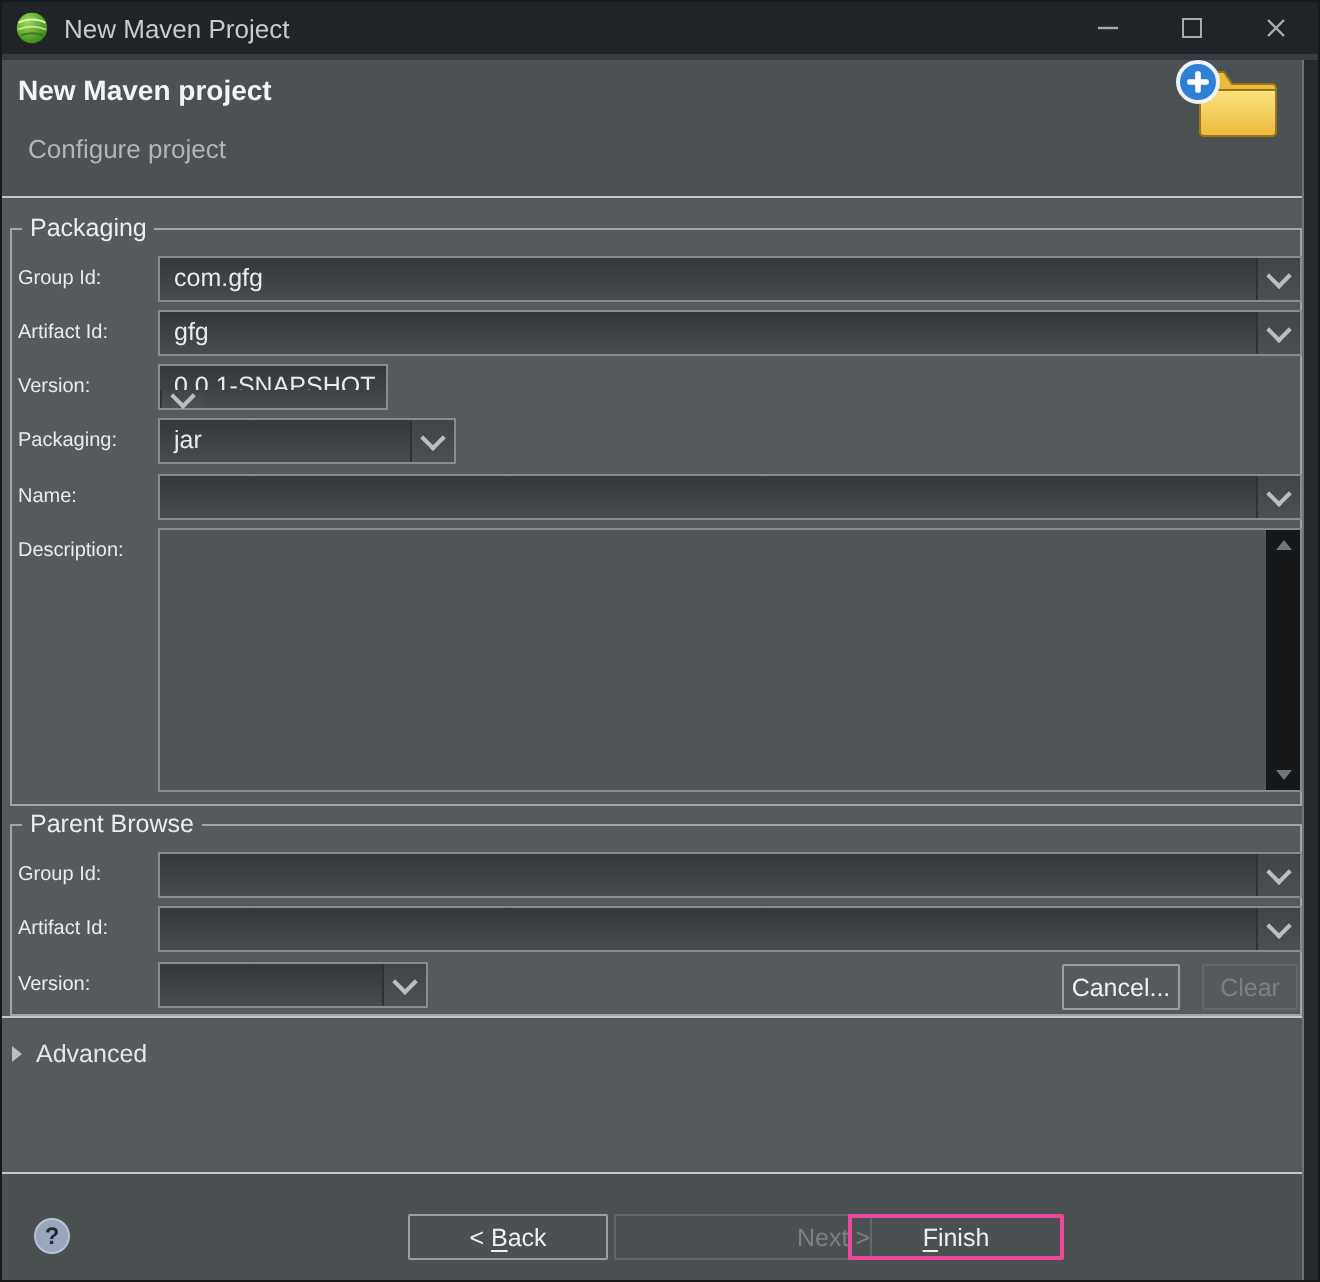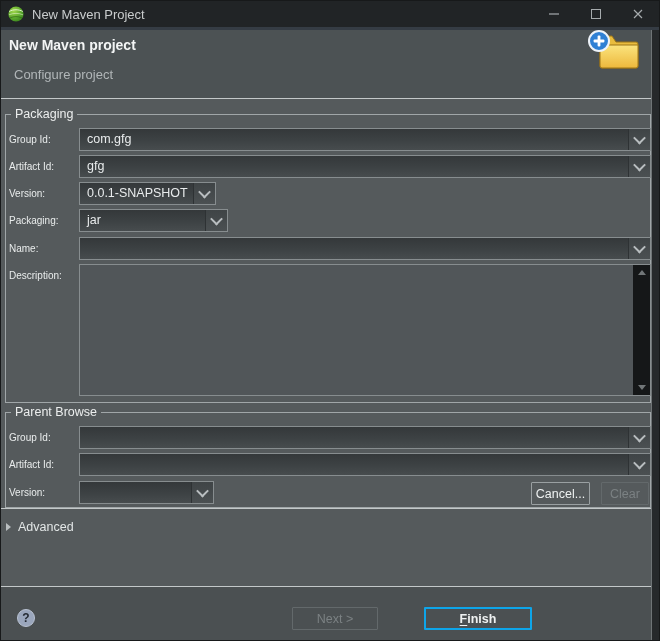--- a/index.html
+++ b/index.html
@@ -45,46 +45,46 @@
   .combo{position:absolute;height:23px;box-sizing:border-box;border:1px solid #878d8f;
     background:linear-gradient(180deg,#34383a 0%,#3d4244 55%,#474c4e 100%);
     display:flex;align-items:stretch;z-index:2;}
   .combo-text{flex:1;font-size:12.5px;color:#e8ebec;padding:3px 0 0 7px;white-space:nowrap;overflow:hidden;}
   .combo-btn{width:21px;border-left:1px solid #2e3234;background:linear-gradient(180deg,#3f4446,#4b5052);
     display:flex;align-items:center;justify-content:center;}
   .chev{width:7px;height:7px;border-right:2px solid #b9bec0;border-bottom:2px solid #b9bec0;
     transform:rotate(45deg) translate(-1px,-1px);}
   #cb-group{left:78px;top:127px;width:572px;}
   #cb-artifact{left:78px;top:154px;width:572px;}
-  #cb-version{left:78px;top:181px;width:137px;}
+  #cb-version{left:78px;top:181px;width:115px;flex-direction:column;}
   #cb-packaging{left:78px;top:208px;width:149px;}
   #cb-name{left:78px;top:236px;width:572px;}
   #cb-pgroup{left:78px;top:425px;width:572px;}
   #cb-partifact{left:78px;top:452px;width:572px;}
   #cb-pversion{left:78px;top:480px;width:135px;}
 
   
   #desc{position:absolute;left:78px;top:263px;width:572px;height:132px;box-sizing:border-box;
     border:1px solid #878d8f;background:#515659;z-index:2;display:flex;}
   .desc-text{flex:1;font-size:12.5px;color:#e8ebec;padding:3px 6px;}
   .vscroll{width:17px;background:#151718;display:flex;flex-direction:column;justify-content:space-between;align-items:center;}
   .scroll-btn{width:17px;height:15px;display:flex;align-items:center;justify-content:center;}
   .tri-up{width:0;height:0;border-left:4px solid transparent;border-right:4px solid transparent;border-bottom:5px solid #717678;}
   .tri-down{width:0;height:0;border-left:4px solid transparent;border-right:4px solid transparent;border-top:5px solid #717678;}
 
   
   .btn{position:absolute;box-sizing:border-box;height:23px;border:1px solid #9aa0a2;background:transparent;
     color:#eef1f1;font-size:12.5px;display:flex;align-items:center;justify-content:center;
     border-radius:1px;cursor:default;z-index:3;}
   .btn.disabled{border-color:#63696b;color:#7b8183;}
-  .btn.default-btn{border:2px solid #0ea5e9;font-weight:bold;}
+  .btn.default-btn{border:2px solid #ec4899;}
   #btn-browse{left:530px;top:481px;width:59px;height:23px;}
   #btn-clear{left:600px;top:481px;width:48px;height:23px;justify-content:center;}
   #btn-back{left:203px;top:606px;width:100px;}
-  #btn-next{left:291px;top:606px;width:86px;}
+  #btn-next{left:306px;top:606px;width:129px;justify-content:flex-end;}
   #btn-finish{left:423px;top:606px;width:108px;}
   #btn-cancel{left:538px;top:606px;width:112px;}
   .mn{text-decoration:underline;text-underline-offset:2px;}
 
   
   .advanced-row{position:absolute;left:5px;top:519px;display:flex;align-items:center;z-index:2;}
   .expander-tri{width:0;height:0;border-top:4px solid transparent;border-bottom:4px solid transparent;
     border-left:5px solid #b9bec0;margin-right:7px;}
   .advanced-label{font-size:12.5px;color:#e2e6e6;}
 
@@ -259,20 +259,23 @@
   </div>
 
   <div id="sep3" class="sep"></div>
 
   <div class="footer">
     <span class="help-btn">
       <span>?</span>
     </span>
   </div>
 
+  <div id="btn-back" class="btn">
+    <span><span>&lt; </span><span class="mn">B</span><span>ack</span></span>
+  </div>
   <div id="btn-next" class="btn disabled">
     <span>Next &gt;</span>
   </div>
   <div id="btn-finish" class="btn default-btn">
     <span><span class="mn">F</span><span>inish</span></span>
   </div>
 
   <div class="right-frame"></div>
 </div>
 

